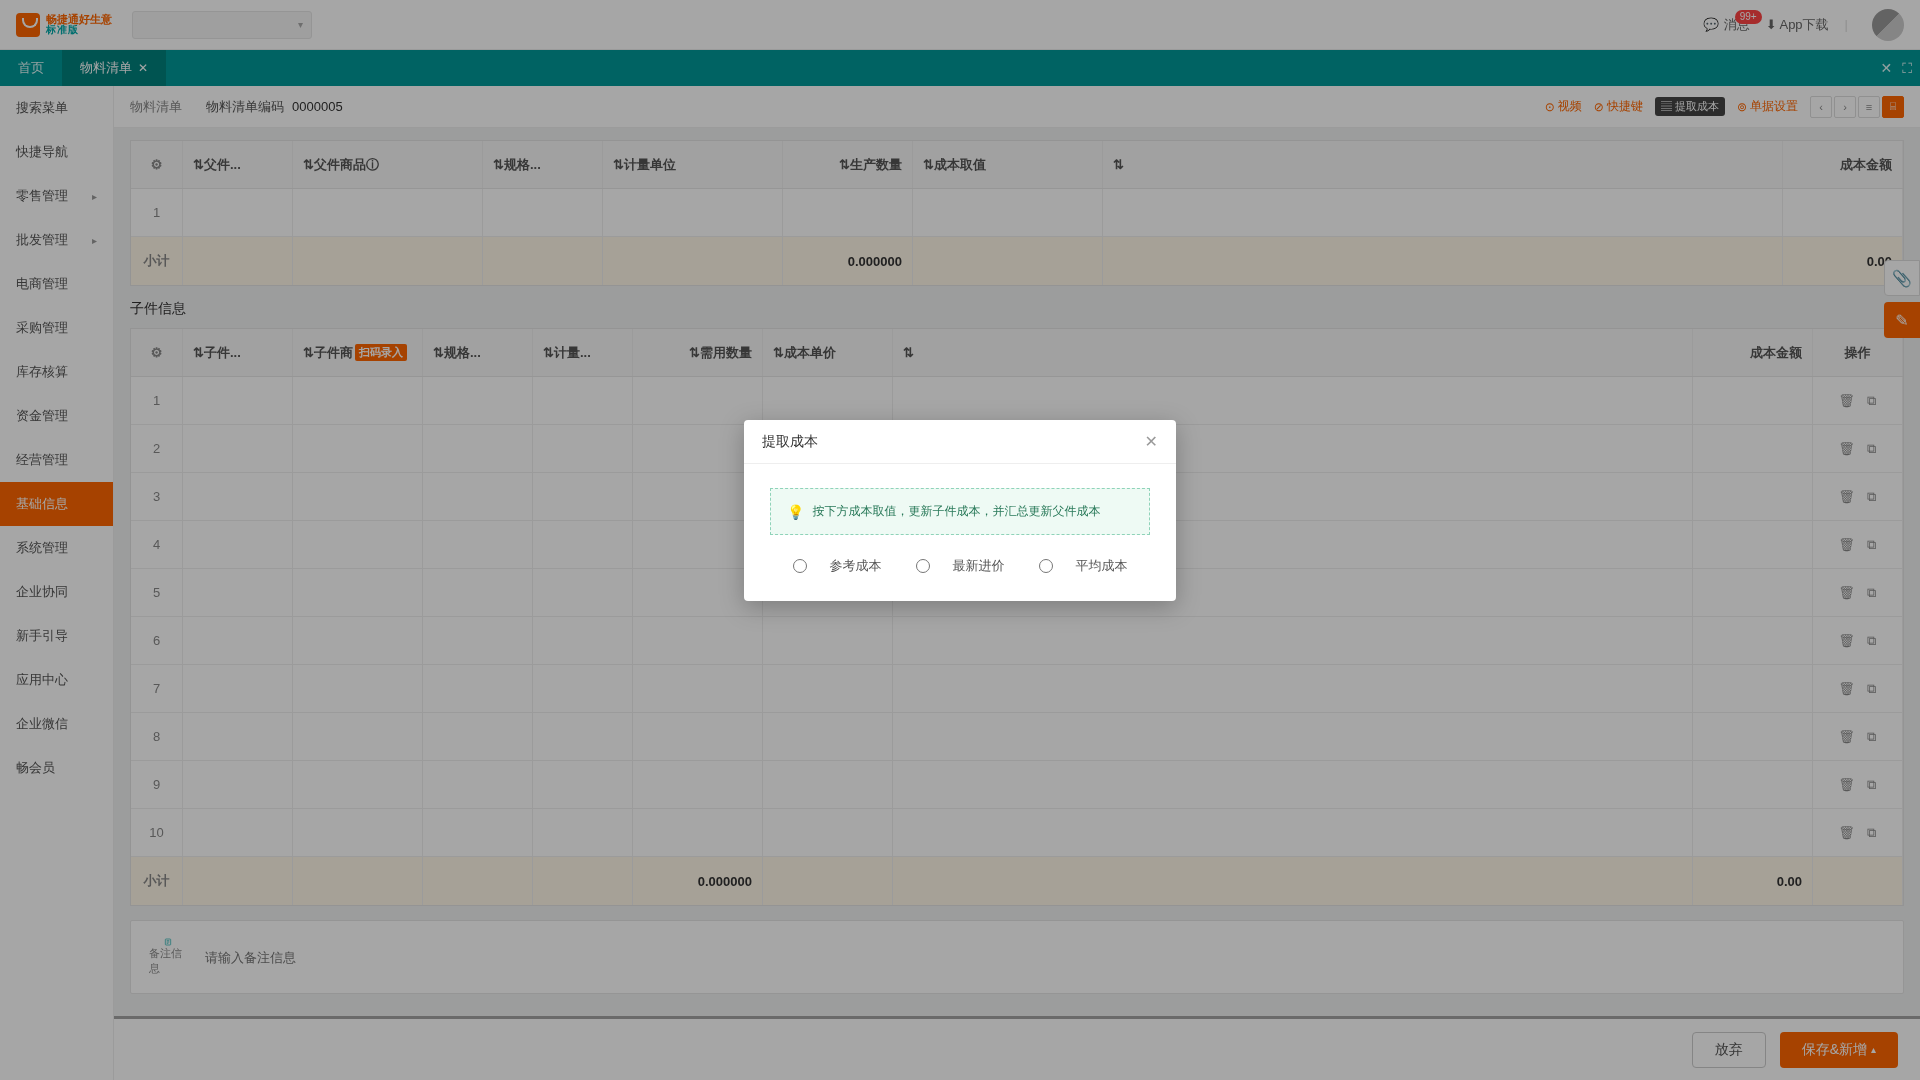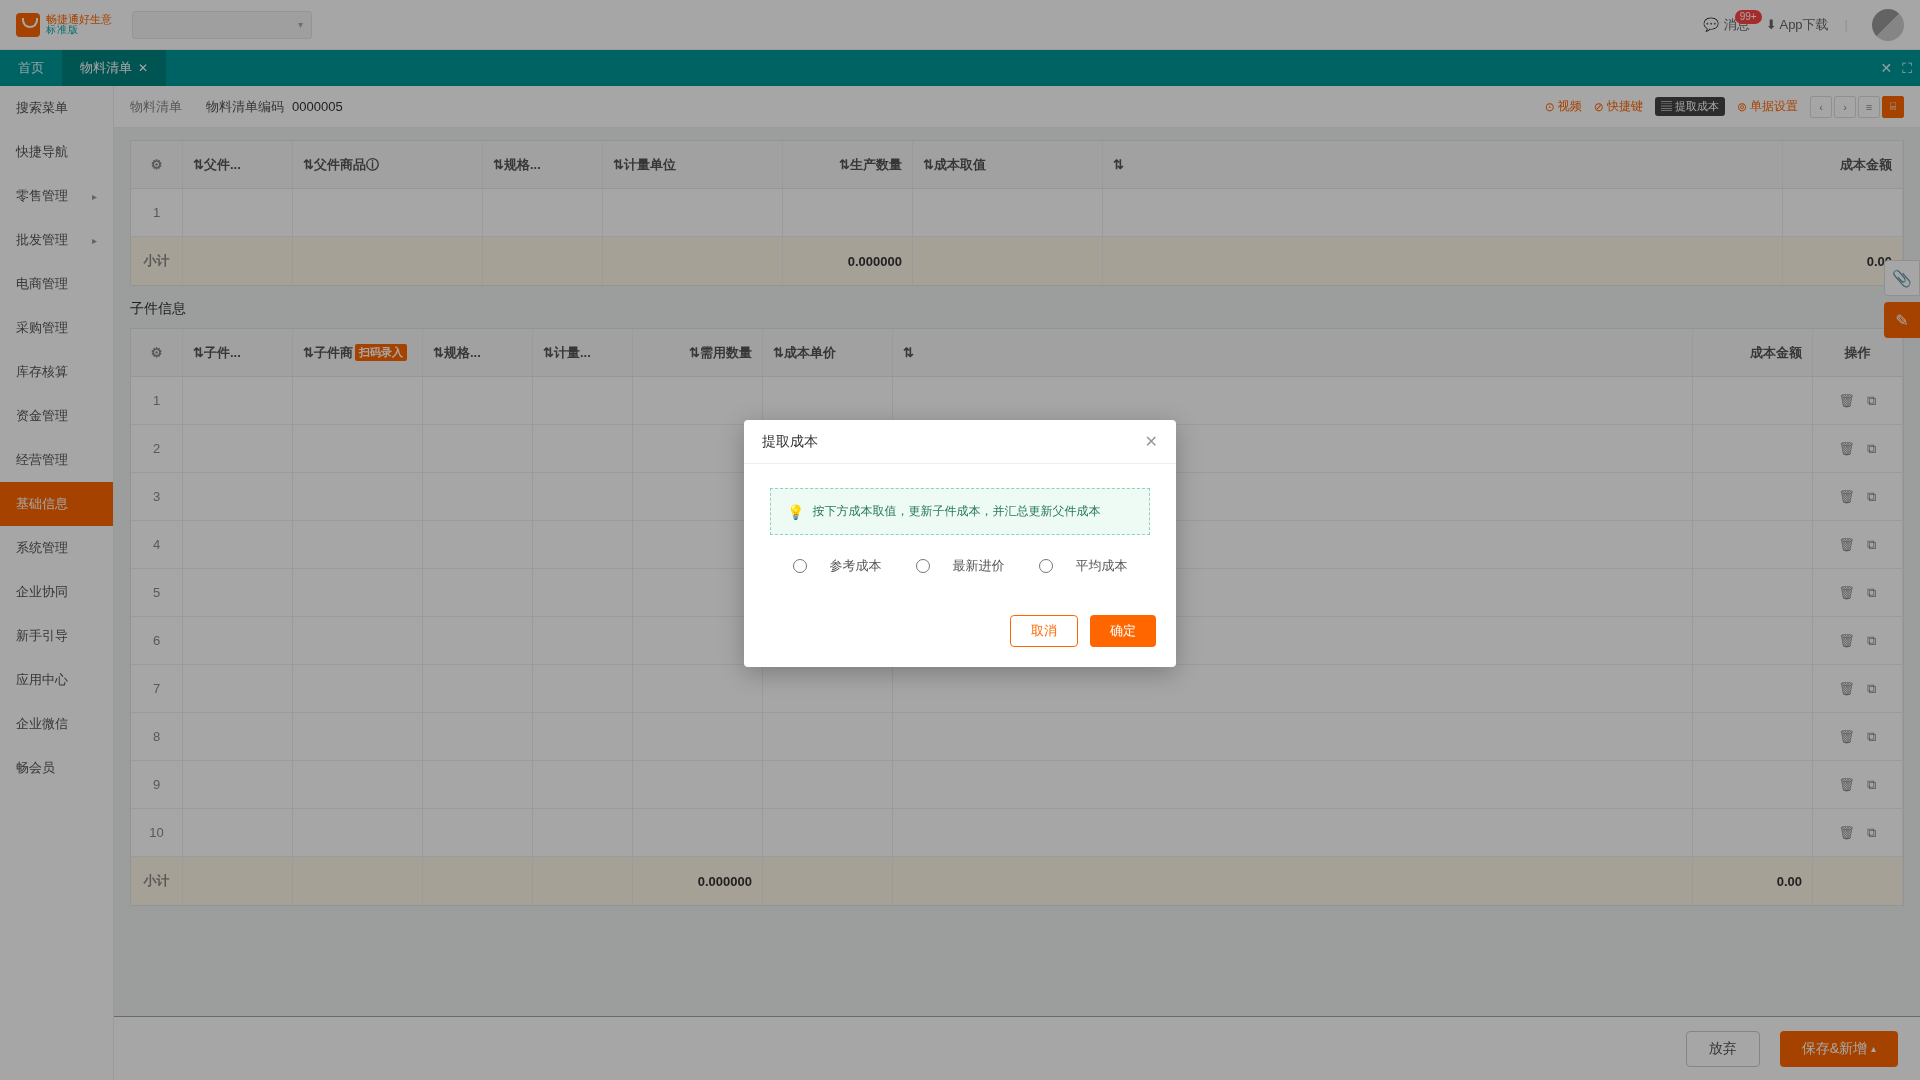--- a/index.html
+++ b/index.html
@@ -1,20 +1,20 @@
 <!DOCTYPE html>
 <html><head>
 <meta charset="utf-8">
 <style>
 * { box-sizing: border-box; margin: 0; padding: 0; }
 body { font-family: -apple-system, "Microsoft YaHei", sans-serif; font-size: 13px; color: #333; background: #fff; width: 1920px; height: 1080px; overflow: hidden; position: relative; }
 
 
 .topbar { height: 50px; background: #fff; display: flex; align-items: center; padding: 0 16px; border-bottom: 1px solid #eee; }
-.logo { display: flex; align-items: center; color: #f60; font-weight: normal; }
+.logo { display: flex; align-items: center; color: #f60; font-weight: bold; }
 .logo-icon { width: 24px; height: 24px; background: #f60; border-radius: 4px; margin-right: 6px; position: relative; }
 .logo-icon::after { content: ""; position: absolute; top:5px; left:6px; width:12px; height:8px; border:2px solid #fff; border-top:none; border-radius:0 0 8px 8px; }
 .logo-text { font-size: 11px; line-height: 1; }
 .logo-text .orange { color:#f60; }
 .logo-text .teal { color:#0aa; display:block; font-size:10px; letter-spacing:1px; }
 .org-select { margin-left: 20px; width:180px; height:28px; background:#f5f5f5; border:1px solid #e5e5e5; border-radius:3px; display:flex; align-items:center; padding:0 8px; color:#999; }
 .org-select .chev { margin-left:auto; font-size:10px; color:#aaa; }
 .topbar-right { margin-left:auto; display:flex; align-items:center; gap:16px; color:#666; }
 .badge-wrap { position:relative; }
 .badge { position:absolute; top:-6px; right:-12px; background:#f44; color:#fff; font-size:10px; padding:0 5px; border-radius:8px; line-height:14px; }
@@ -67,21 +67,21 @@
 .right-float { position:absolute; right:0; top:260px; display:flex; flex-direction:column; gap:6px; }
 .right-float .fab { width:36px; height:36px; background:#f60; color:#fff; display:flex; align-items:center; justify-content:center; border-radius:4px 0 0 4px; font-size:16px;}
 .right-float .fab.gray { background:#fff; color:#aaa; border:1px solid #ddd; }
 
 .remark-box { background:#fff; border:1px solid #e5e5e5; border-radius:2px; margin:6px 0 0 0; display:flex; align-items:center; height:74px; padding:0 18px; gap:18px; }
 .remark-box .icon { width:38px; height:38px; display:flex; flex-direction:column; align-items:center; color:#2aa; }
 .remark-box .icon svg { width:28px; height:28px; }
 .remark-box .label { font-size:11px; color:#888;}
 .remark-box input { flex:1; border:none; outline:none; font-size:13px; color:#999; }
 
-.footer { background:#fff; border-top:1px solid #a3a3a3; height:64px; display:flex; align-items:center; justify-content:flex-end; padding:0 22px; gap:20px; }
+.footer { background:#fff; border-top:3px solid #a3a3a3; height:64px; display:flex; align-items:center; justify-content:flex-end; padding:0 22px; gap:14px; }
 .btn { height:36px; padding:0 22px; border-radius:4px; display:flex; align-items:center; font-size:14px; cursor:pointer; }
 .btn-default { background:#fff; border:1px solid #ccc; color:#555; }
 .btn-primary { background:#f60; color:#fff; border:none; }
 .btn-primary .chev { margin-left:4px; font-size:10px;}
 
 
 .mask { position:absolute; inset:0; background:rgba(0,0,0,.35); display:flex; align-items:flex-start; justify-content:center; padding-top:420px;}
 .modal { width:432px; background:#fff; border-radius:4px; box-shadow:0 6px 24px rgba(0,0,0,.25); }
 .modal-head { height:44px; display:flex; align-items:center; padding:0 18px; border-bottom:1px solid #eee; font-size:14px; color:#333;}
 .modal-head .x { margin-left:auto; color:#999; font-size:16px; cursor:pointer;}
@@ -440,20 +440,30 @@
             <div class="cell c-spec2"></div>
             <div class="cell c-uom2"></div>
           <div class="cell c-reqqty">0.000000</div>
           <div class="cell c-unitcost"></div>
             <div class="cell c-blank2"></div>
           <div class="cell c-amt2">0.00</div>
           <div class="cell c-ops"></div>
         </div>
       </div>
 
+      <div class="remark-box">
+        <div class="icon">
+          <svg viewBox="0 0 24 24" fill="none" stroke="#1aa" stroke-width="2">
+              <rect x="4" y="3" width="16" height="18" rx="2"></rect>
+              <path d="M8 8h8M8 12h8M8 16h5"></path>
+            </svg>
+          <span class="label">备注信息</span>
+        </div>
+        <input placeholder="请输入备注信息" style="">
+      </div>
     </div>
 
     <div class="footer">
       <div class="btn btn-default">
           <span>放弃</span>
         </div>
       <div class="btn btn-primary">
           <span>保存&amp;新增</span>
           <span class="chev">▴</span>
         </div>
@@ -485,22 +495,14 @@
         <label>
             <input type="radio" name="cost" style="">
             <span>最新进价</span>
           </label>
         <label>
             <input type="radio" name="cost" style="">
             <span>平均成本</span>
           </label>
       </div>
     </div>
-    <div class="modal-foot">
-      <div class="btn btn-outline">
-          <span>取消</span>
-        </div>
-      <div class="btn btn-primary">
-          <span>确定</span>
-        </div>
-    </div>
   </div>
 </div>
 
 </body></html>

